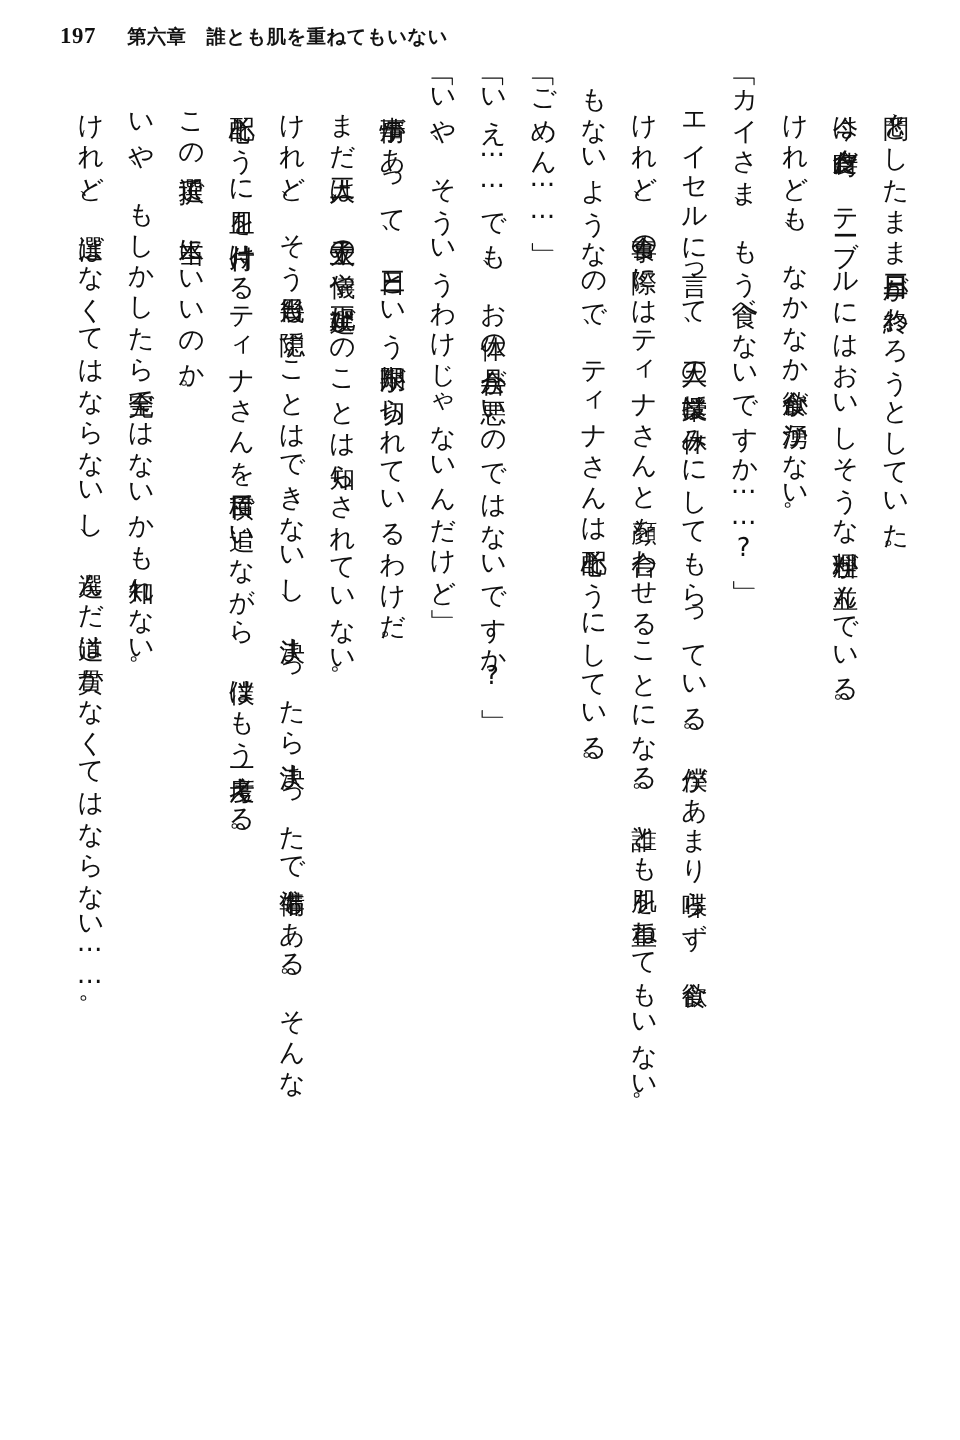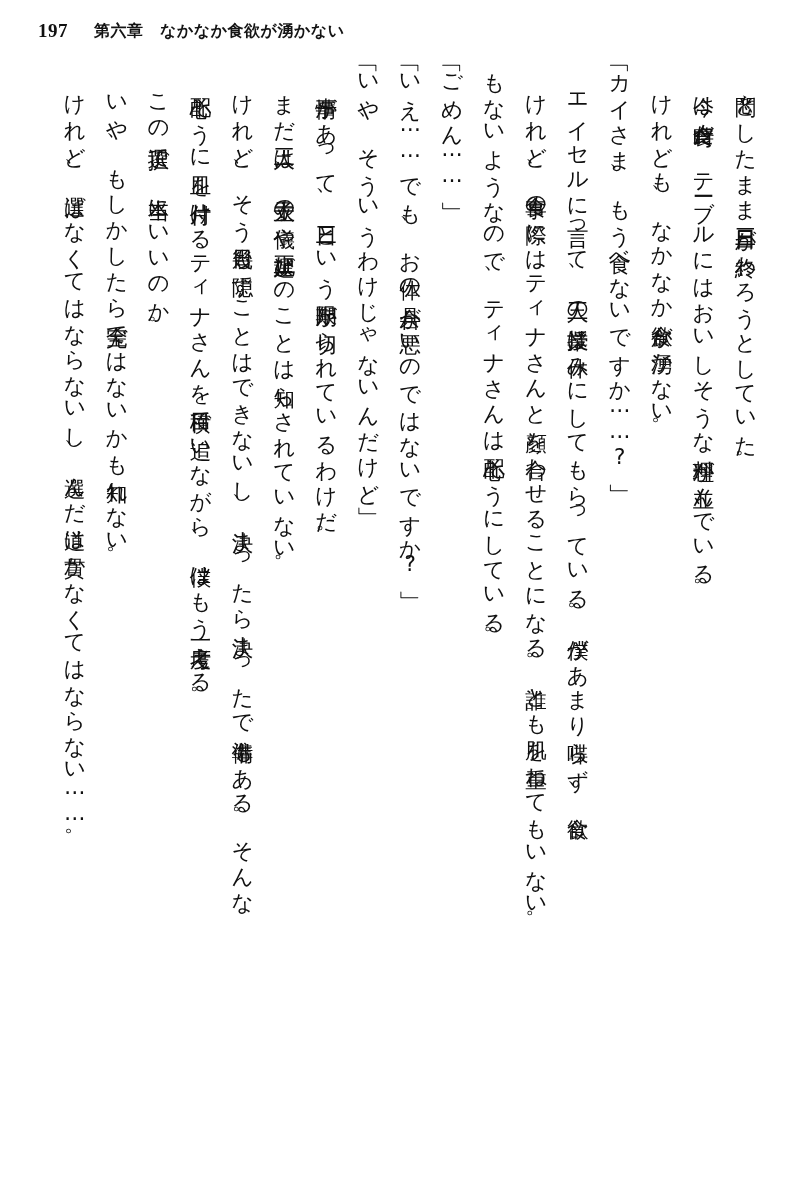--- a/index.html
+++ b/index.html
@@ -21,21 +21,21 @@
   
   #header {
     position: absolute;
     top: 14px;
     left: 0;
     width: 800px;
     height: 34px;
     display: flex;
     align-items: center;
     justify-content: flex-start;
-    padding-left: 38px;
+    padding-left: 50px;
     box-sizing: border-box;
   }
   #page-number {
     font-family: "Liberation Serif", "DejaVu Serif", serif;
     font-weight: 700;
     font-size: 19px;
     letter-spacing: 0.5px;
     color: #101010;
   }
   #chapter-title {
@@ -84,21 +84,21 @@
     -webkit-font-smoothing: antialiased;
   }
 </style>
 </head>
 <body>
 
 <div id="page">
 
   <div id="header">
     <span id="page-number">197</span>
-    <span id="chapter-title">第六章　なかなか食欲が湧かない</span>
+    <span id="chapter-title">第六章　誰とも肌を重ねてもいない</span>
   </div>
 
   <div id="body-area">
     <div id="vtext">
       <p class="indent">悶々としたまま三日目が終わろうとしていた。</p>
       <p class="indent">今は夕食時だ、テーブルにはおいしそうな料理が並んでいる。</p>
       <p class="indent">けれども、なかなか食欲が湧かない。</p>
       <p>「カイさま、もう食べないですか……?」</p>
       <p class="indent">エイセルに言って、三人の授業は休みにしてもらっている。僕があまり喋らず、食欲</p>
       <p class="indent">けれど、食事の際にはティナさんと顔を合わせることになる。誰とも肌を重ねてもいない。</p>

